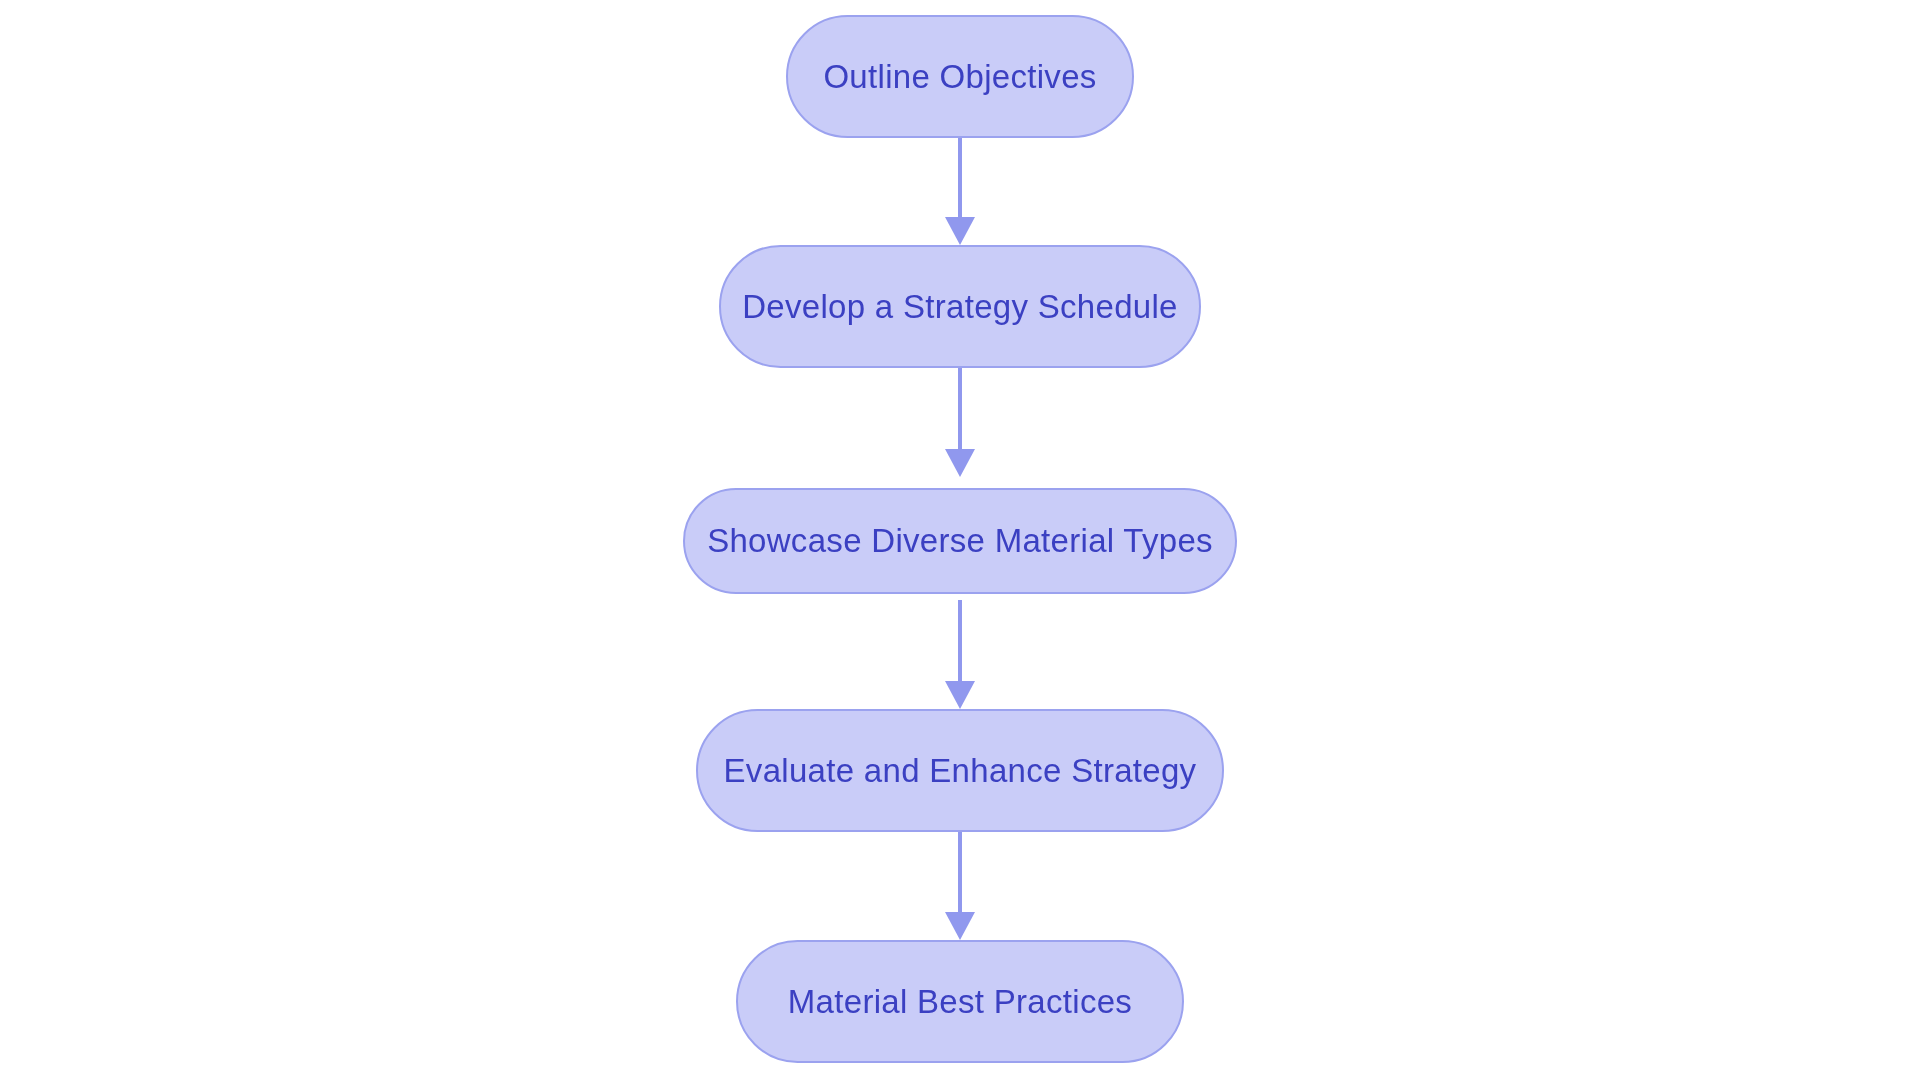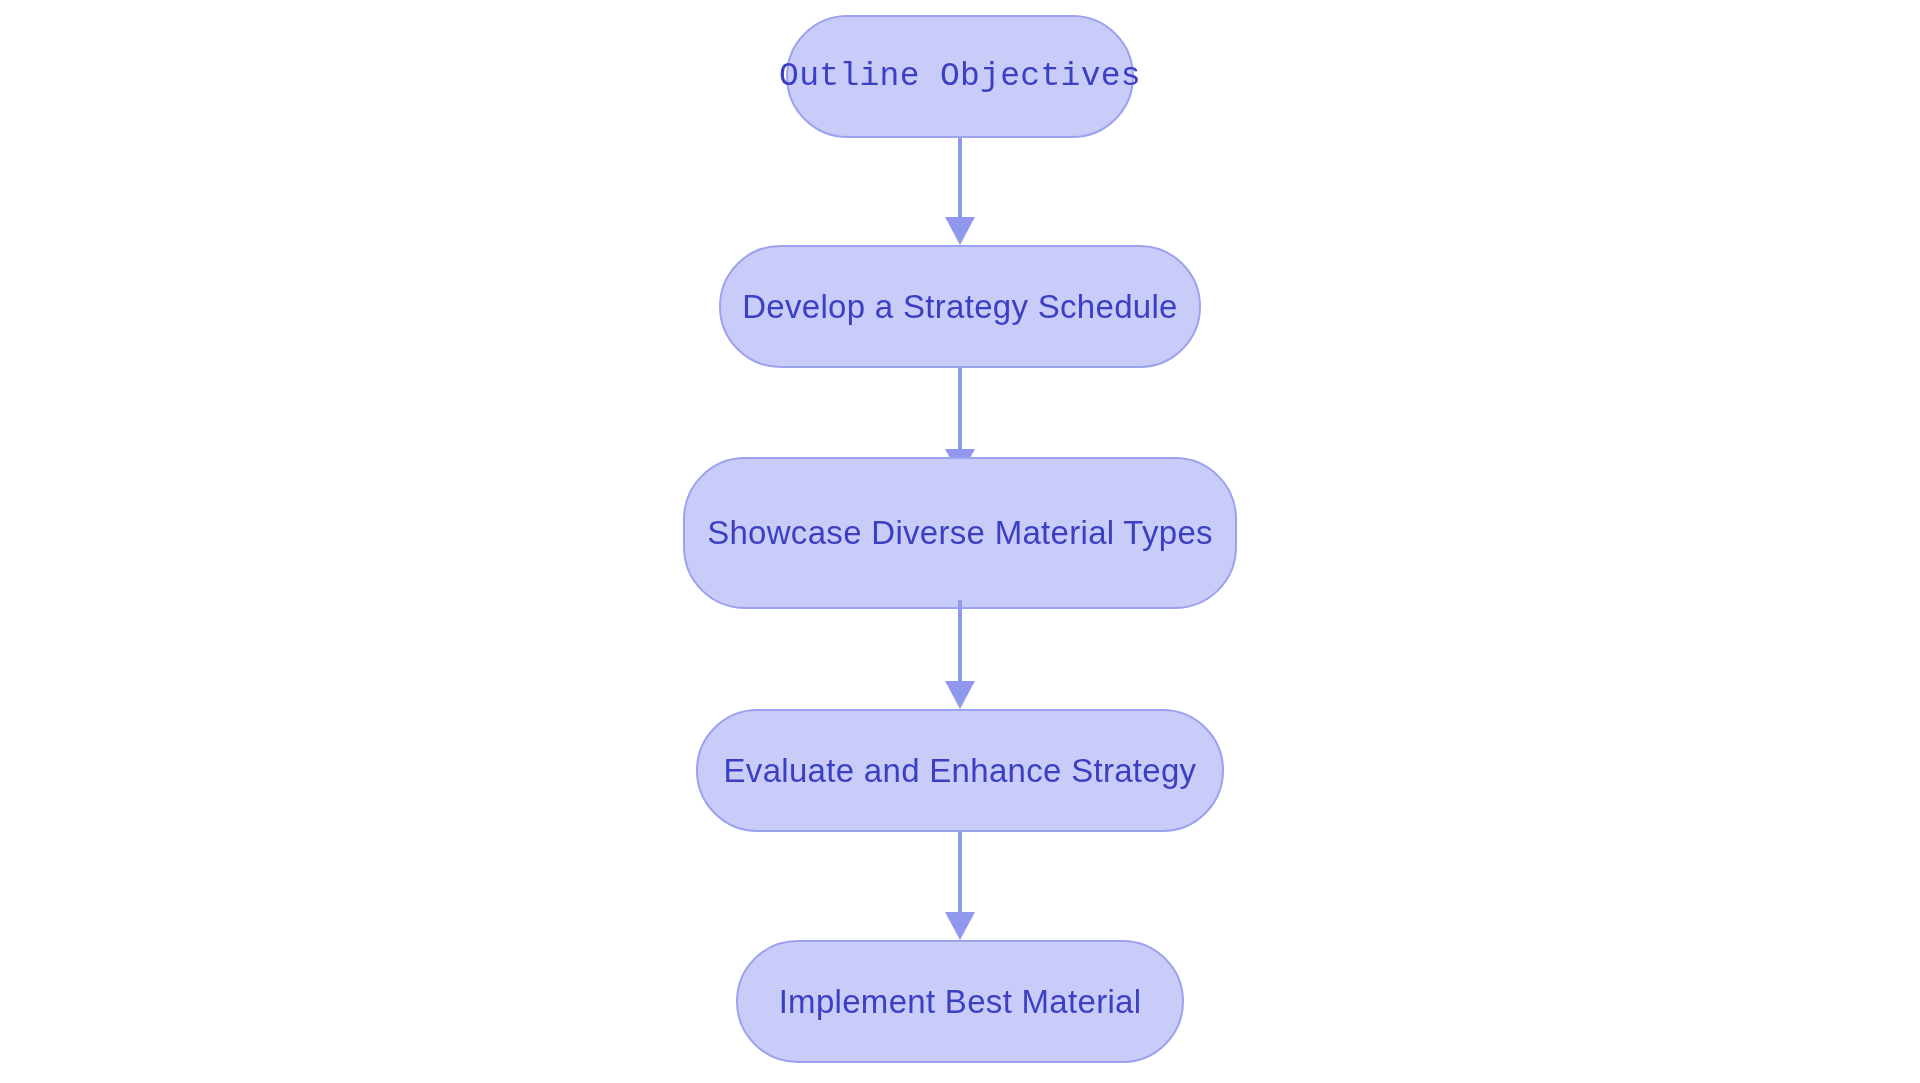--- a/index.html
+++ b/index.html
@@ -48,53 +48,53 @@
     border-left: 15px solid transparent;
     border-right: 15px solid transparent;
     border-top: 28px solid var(--arrow-color, #9098ee);
   }
 </style>
 </head>
 <body>
 
 <div class="canvas">
 
-  <div class="flow-node" style="left:786px; top:15px; width:348px; height:123px;font-family:Liberation Mono, monospace;">
+  <div class="flow-node" style="left:786px; top:15px; width:348px; height:123px;">
     <span>Outline Objectives</span>
   </div>
 
   <div class="arrow" style="left:945px; top:138px; height:107px;">
     <div class="arrow-line"></div>
     <div class="arrow-head"></div>
   </div>
 
   <div class="flow-node" style="left:719px; top:245px; width:482px; height:123px;">
     <span>Develop a Strategy Schedule</span>
   </div>
 
   <div class="arrow" style="left:945px; top:368px; height:109px;">
     <div class="arrow-line"></div>
     <div class="arrow-head"></div>
   </div>
 
-  <div class="flow-node" style="left:683px; top:457px; width:554px; height:152px;">
+  <div class="flow-node" style="left:683px; top:488px; width:554px; height:106px;">
     <span>Showcase Diverse Material Types</span>
   </div>
 
   <div class="arrow" style="left:945px; top:600px; height:109px;">
     <div class="arrow-line"></div>
     <div class="arrow-head"></div>
   </div>
 
   <div class="flow-node" style="left:696px; top:709px; width:528px; height:123px;justify-content:center;">
     <span>Evaluate and Enhance Strategy</span>
   </div>
 
   <div class="arrow" style="left:945px; top:832px; height:108px;">
     <div class="arrow-line"></div>
     <div class="arrow-head"></div>
   </div>
 
   <div class="flow-node" style="left:736px; top:940px; width:448px; height:123px;">
-    <span>Implement Best Material</span>
+    <span>Material Best Practices</span>
   </div>
 
 </div>
 
 </body></html>

